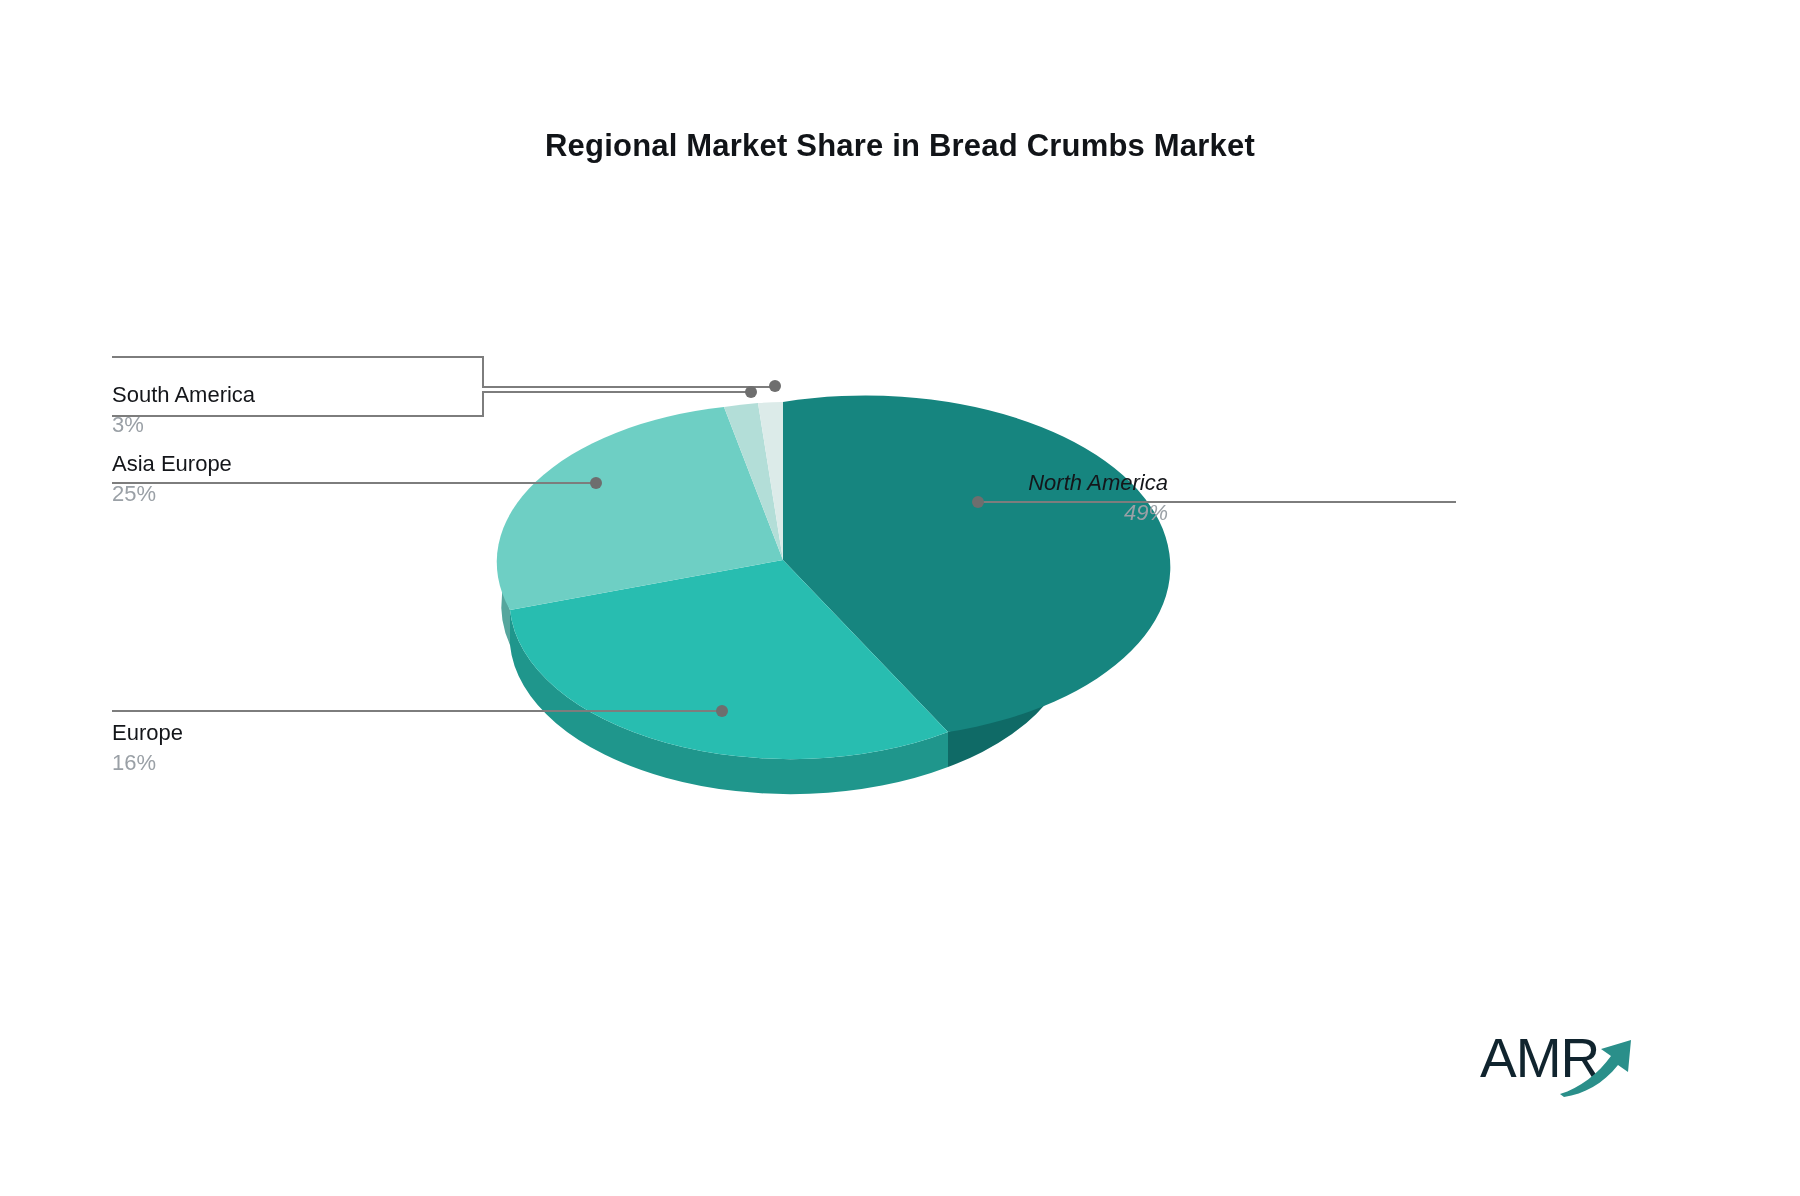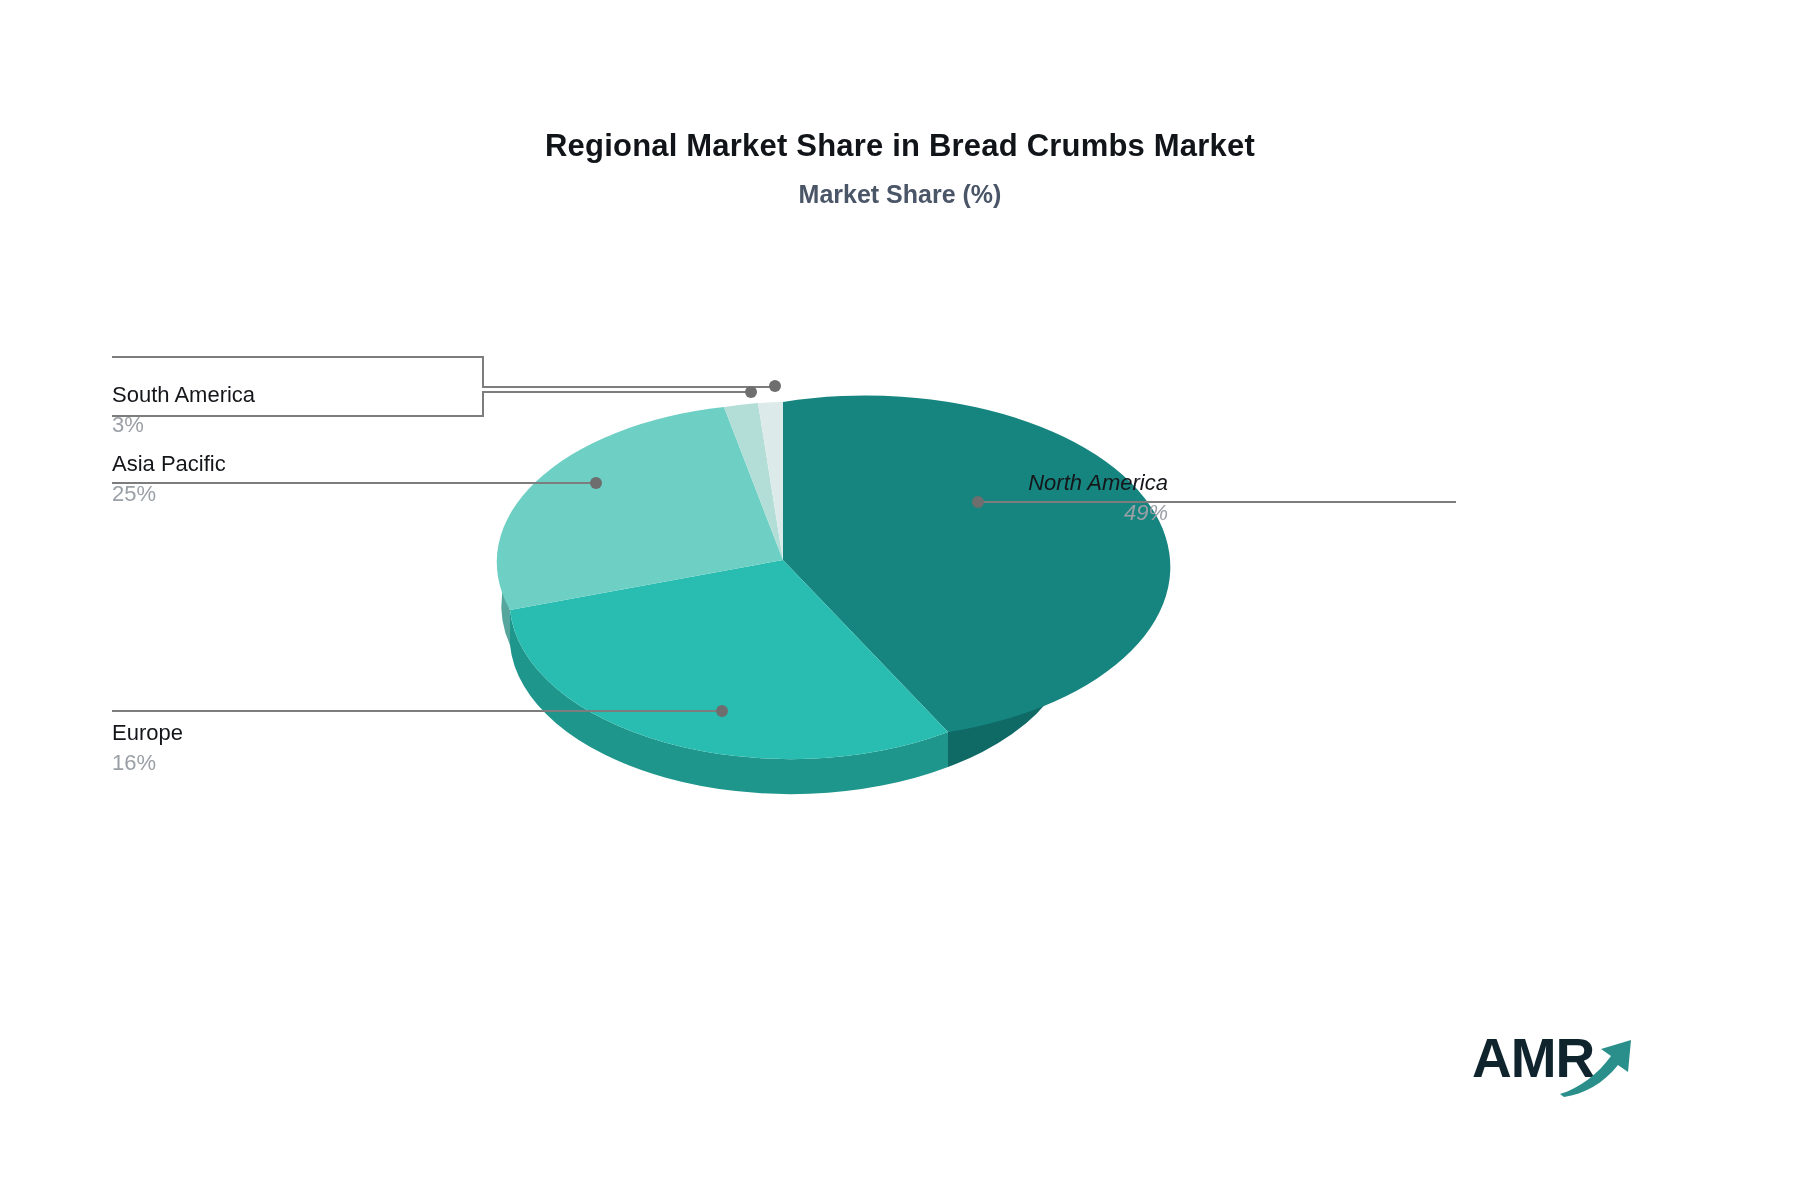--- a/index.html
+++ b/index.html
@@ -34,33 +34,32 @@
     font-size:22px;color:#9aa0a6;white-space:nowrap;line-height:30px;
   }
   .lbl.right{text-align:right;font-style:italic;}
   .lbl.left{text-align:left;}
 
   .logo{
     position:absolute;left:1468px;top:1026px;
     width:190px;height:72px;
   }
   .logo .amr-text{
-    position:absolute;left:4px;top:2px;
-    font-size:55px;font-weight:bold;color:#10242e;
+    position:absolute;left:12px;top:2px;
+    font-size:55px;font-weight:normal;color:#10242e;
     letter-spacing:-1px;line-height:60px;
     font-family:"Liberation Sans", sans-serif;
   }
 </style>
 </head>
 <body>
 
 <div id="stage">
 
   <div class="title">Regional Market Share in Bread Crumbs Market</div>
-  <div class="subtitle">Market Share (%)</div>
 
   <svg id="chart" width="1800" height="1196" viewBox="0 0 1800 1196">
     <defs></defs>
 
     <g>
 
       <path fill="#0f6a66" d="M 1064 560 A 281 158 0 0 1 948 732 L 948 767 A 281 158 0 0 0 1064 595 Z"></path>
 
       <path fill="#1f968c" d="M 948 732 A 281 158 0 0 1 510 610 L 510 645 A 281 158 0 0 0 948 767 Z"></path>
 
@@ -102,21 +101,21 @@
     </g>
   </svg>
 
 
   <div class="lbl left" style="left:112px;top:380px;">
     <div class="name">South America</div>
     <div class="val">3%</div>
   </div>
 
   <div class="lbl left" style="left:112px;top:449px;">
-    <div class="name">Asia Pacific</div>
+    <div class="name">Asia Europe</div>
     <div class="val">25%</div>
   </div>
 
   <div class="lbl left" style="left:112px;top:678px;margin-top:40px;">
     <div class="name">Europe</div>
     <div class="val">16%</div>
   </div>
 
   <div class="lbl right" style="right:344px;top:468px;">
     <div class="name">North America</div>

